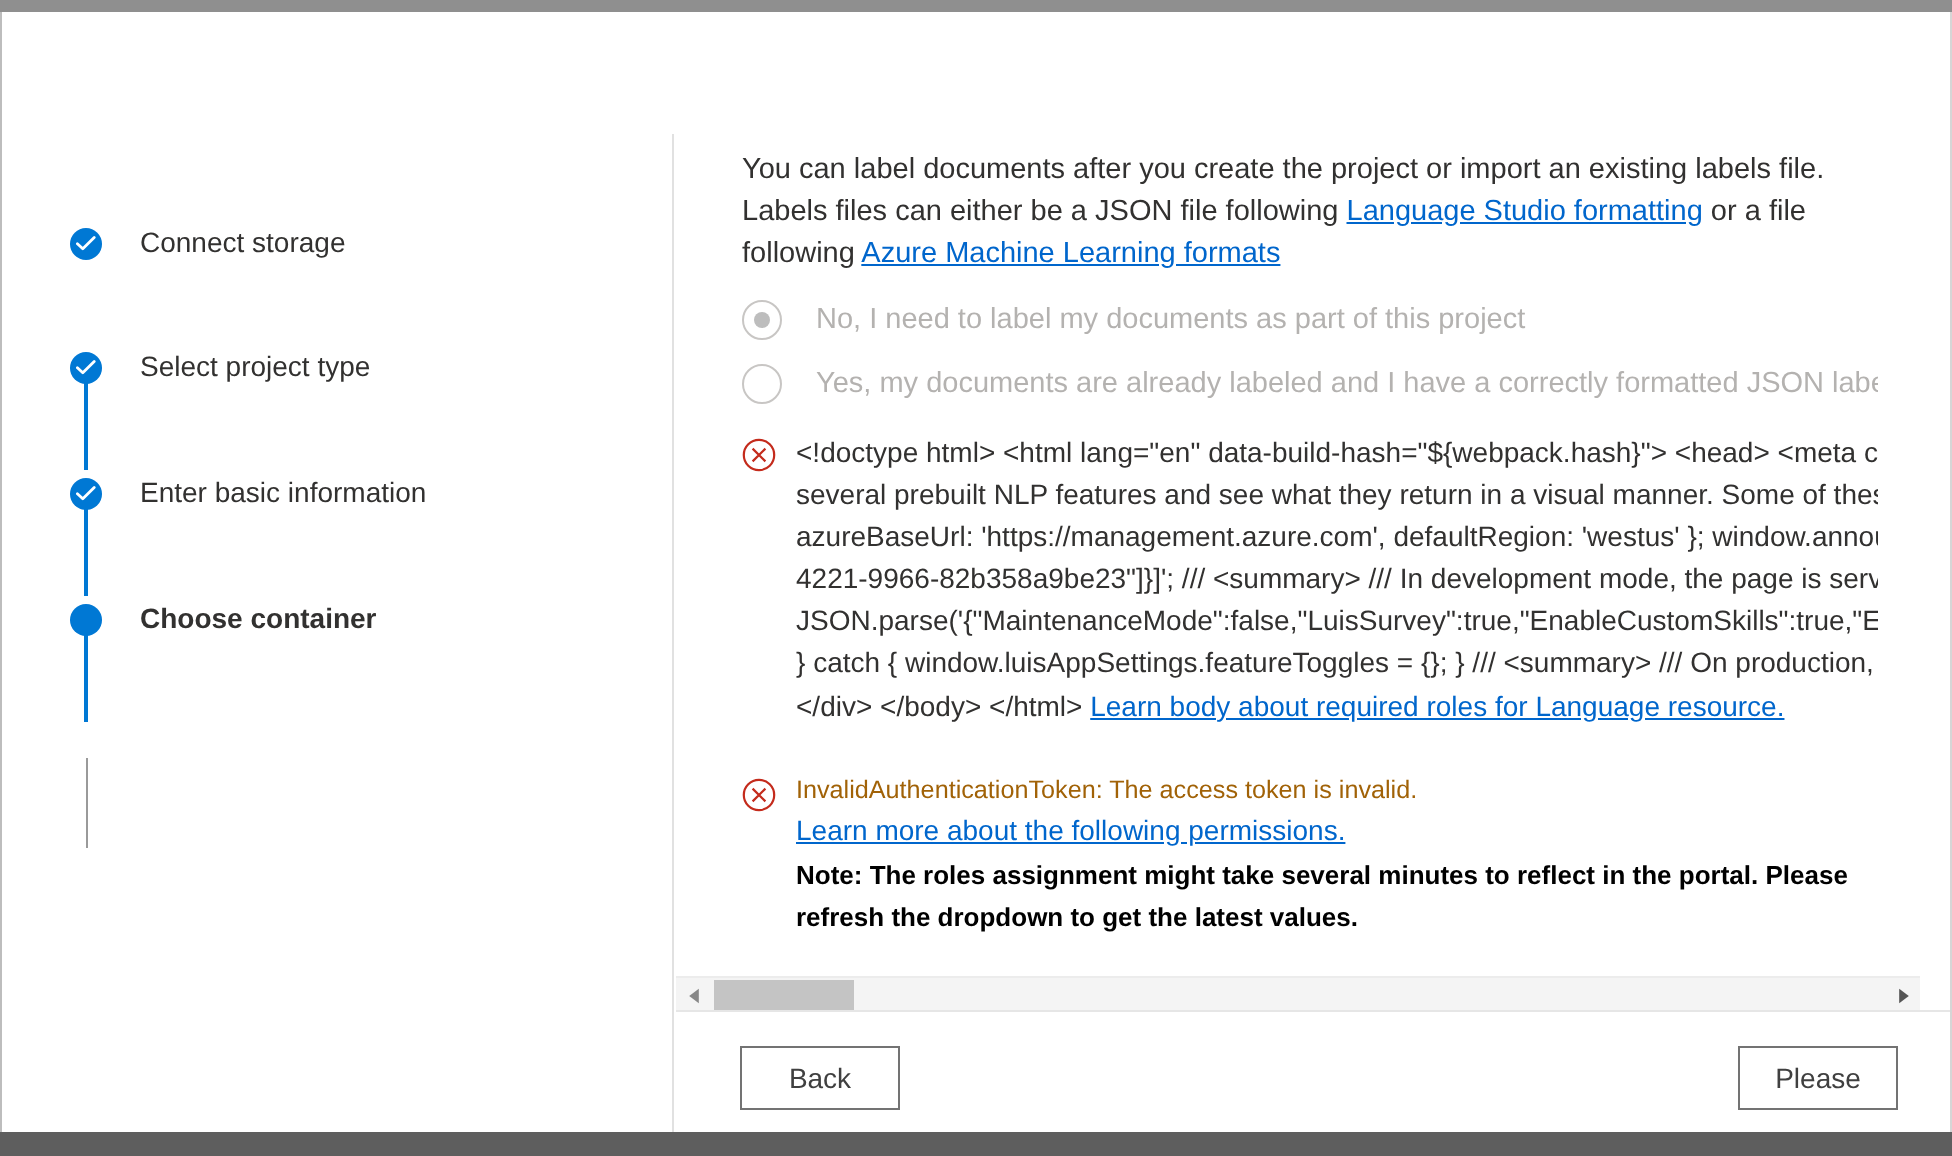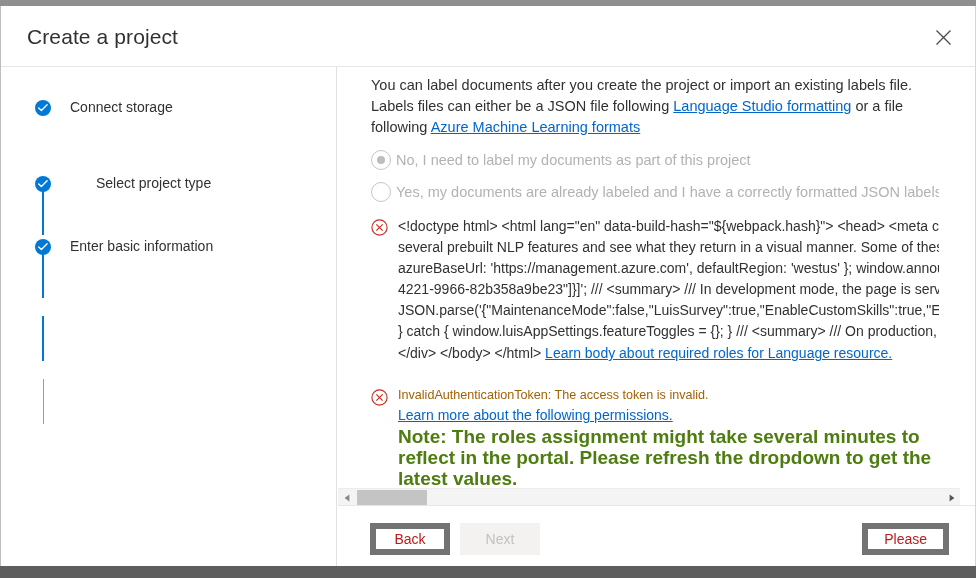--- a/index.html
+++ b/index.html
@@ -117,21 +117,21 @@
     position: relative;
     background: #fff;
   }
   .radio-mark.checked::after {
     content: "";
     position: absolute; left: 5px; top: 5px;
     width: 8px; height: 8px; border-radius: 50%;
     background: #bdbdbd;
   }
   .radio-label {
-    margin-left: 5px;
+    margin-left: 17px;
     font-size: 14.5px;
     color: #b4b2b0;
     white-space: nowrap;
   }
 
   .err-block {
     display: flex;
     margin-top: 14px;
   }
   .err-icon { flex: 0 0 17px; margin-top: 3px; }
@@ -142,22 +142,22 @@
     line-height: 21px;
     white-space: nowrap;
   }
   .err-small {
     font-size: 12.6px;
     color: #a16207;
     line-height: 18px;
     white-space: nowrap;
   }
   .err-note {
-    font-size: 19px;
-    color: #4d7c0f;
+    font-size: 13px;
+    color: #000000;
     font-weight: 700;
     line-height: 21px;
     width: 545px;
   }
   .err-link-line { line-height: 22px; }
 
   
   #vscroll {
     position: absolute; right: 0; top: 0;
     width: 17px; height: 421px;
@@ -204,23 +204,23 @@
     width: 639px; height: 61px;
     background: #ffffff;
     border-top: 1px solid #e6e6e6;
   }
   .btn {
     position: absolute; top: 17px;
     height: 32px;
     min-width: 80px;
     font-family: "Liberation Sans", sans-serif;
     font-size: 14px;
-    color: #b91c1c;
-    background: #ffffff;
-    border: 6px solid #737373;
+    color: #404040;
+    background: #ffffff;
+    border: 1px solid #737373;
     cursor: pointer;
     padding: 0 16px;
   }
   .btn.disabled {
     background: #f3f2f1;
     border: 1px solid #f3f2f1;
     color: #c3c1bf;
     cursor: default;
   }
   #btn-back { left: 32px; }
@@ -238,63 +238,59 @@
     background: #8f8f8f;
   }
 </style>
 </head>
 <body>
 
 <div id="top-band"></div>
 
 <div id="root">
 
-  <div id="titlebar">
-    <div id="dialog-title">Create a project</div>
-    <button id="close-btn" aria-label="Close">
-      <svg width="17" height="17" viewBox="0 0 17 17">
-        <path d="M1.5 1.5 L15.5 15.5 M15.5 1.5 L1.5 15.5" stroke="#4a4a4a" stroke-width="1.3" fill="none"></path>
-      </svg>
-    </button>
-  </div>
 
   <div id="steps-panel">
 
     <div class="connector" style="top:123px;height:45px;"></div>
     <div class="connector" style="top:186px;height:45px;"></div>
     <div class="connector" style="top:249px;height:45px;"></div>
     <div class="connector dim" style="top:312px;height:45px;"></div>
 
-    <div class="step" style="top:31px;">
+    <div class="step" style="top:45px;">
       <span class="bullet done">
         <svg width="10" height="8" viewBox="0 0 10 8">
           <path d="M0.7 3.9 L3.4 6.4 L9.1 0.8" stroke="#ffffff" stroke-width="1.4" fill="none" stroke-linecap="round" stroke-linejoin="round"></path>
         </svg>
       </span>
       <span class="slabel">Connect storage</span>
     </div>
 
-    <div class="step" style="top:107px;gap:26px;">
+    <div class="step" style="top:107px;">
       <span class="bullet done">
         <svg width="10" height="8" viewBox="0 0 10 8">
           <path d="M0.7 3.9 L3.4 6.4 L9.1 0.8" stroke="#ffffff" stroke-width="1.4" fill="none" stroke-linecap="round" stroke-linejoin="round"></path>
         </svg>
       </span>
       <span class="slabel">Select project type</span>
     </div>
 
     <div class="step" style="top:170px;">
       <span class="bullet done">
         <svg width="10" height="8" viewBox="0 0 10 8">
           <path d="M0.7 3.9 L3.4 6.4 L9.1 0.8" stroke="#ffffff" stroke-width="1.4" fill="none" stroke-linecap="round" stroke-linejoin="round"></path>
         </svg>
       </span>
       <span class="slabel">Enter basic information</span>
     </div>
 
+    <div class="step is-current" style="top:233px;">
+      <span class="bullet current"></span>
+      <span class="slabel">Choose container</span>
+    </div>
 
   </div>
 
   <div id="content-panel">
 
     <div id="content-clip">
       <div id="content-inner">
 
         <div style="height:28px;overflow:hidden;">
           <p class="intro" style="margin:0;">&nbsp;</p>
@@ -375,19 +371,18 @@
         <svg width="6" height="8" viewBox="0 0 6 8">
             <path d="M5.4 4 L0.6 0.4 L0.6 7.6 Z" fill="#555"></path>
           </svg>
       </div>
     </div>
     <div id="corner-box"></div>
   </div>
 
   <div id="footer">
     <button class="btn" id="btn-back">Back</button>
-    <button class="btn disabled" id="btn-next">Next</button>
     <button class="btn" id="btn-cancel">Please</button>
   </div>
 
 </div>
 
 <div id="bottom-band"></div>
 
 </body></html>

